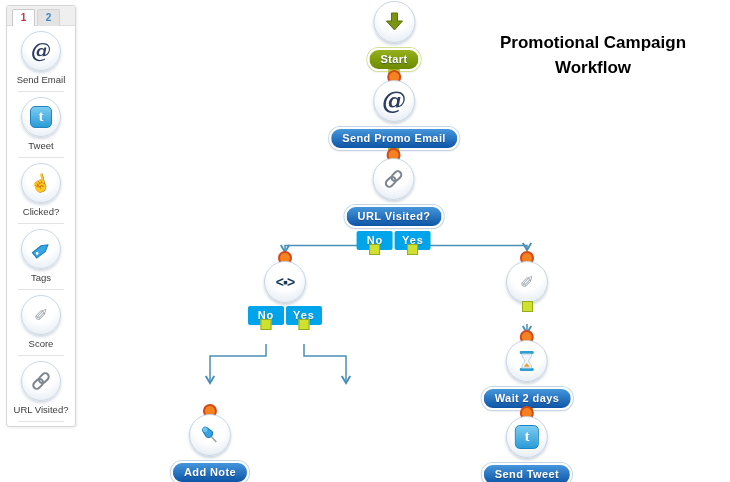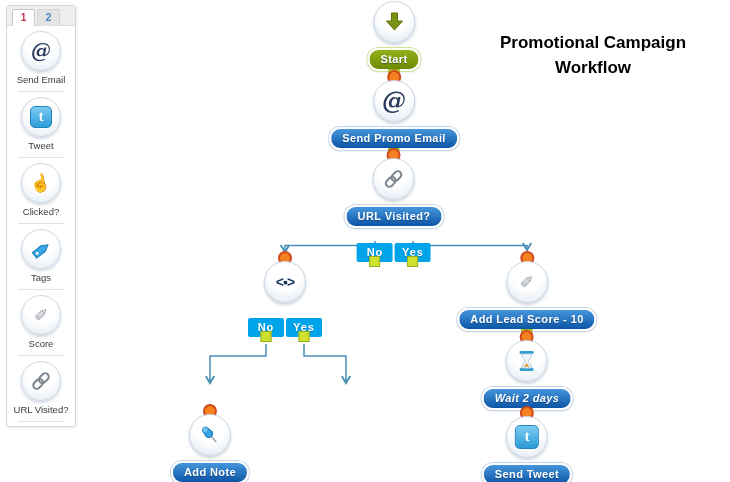--- a/index.html
+++ b/index.html
@@ -43,21 +43,21 @@
        display:flex;align-items:center;justify-content:center;}
   .icon-circle.after-dot{margin-top:-4px;}
   .pill{margin-top:5px;display:inline-block;padding:3px 11px 4px;border-radius:11px;
         background:linear-gradient(#4596dc,#0c55a6);border:2px solid #fdfdfd;
         box-shadow:0 0 0 1px #c2d5e8,0 1px 2px rgba(0,0,0,.18);
         color:#fff;font-size:11px;font-weight:bold;letter-spacing:.4px;white-space:nowrap;
         text-shadow:0 1px 1px rgba(10,40,80,.5);cursor:pointer;}
   .pill.green{background:linear-gradient(#94b01b,#6d8a00);box-shadow:0 0 0 1px #d3df95,0 1px 2px rgba(0,0,0,.18);}
   .port-sq{width:9px;height:9px;background:#cfe02f;border:1px solid #93ad1c;margin-top:-2px;}
   .port-dot{width:10px;height:10px;border-radius:50%;background:#f58220;border:2px solid #d1491c;box-sizing:content-box;}
-  .branch-row{display:flex;gap:2px;margin-top:15px;}
+  .branch-row{display:flex;gap:2px;margin-top:3px;}
   .btn-wrap{position:relative;}
   .branch-btn{width:36px;height:19px;background:#00a4ea;border-radius:2px;color:#fff;
         font-size:11px;font-weight:bold;letter-spacing:1px;text-align:center;line-height:19px;
         text-shadow:0 1px 1px rgba(0,60,100,.4);cursor:pointer;}
   .btn-wrap .port-sq{position:absolute;left:50%;bottom:-5px;transform:translateX(-50%);margin:0;}
 
   .wires{position:absolute;left:0;top:0;z-index:1;}
 
   .wf-title{position:absolute;left:468px;top:30px;width:250px;text-align:center;
         font-size:17px;font-weight:bold;color:#000000;line-height:25px;}
@@ -230,25 +230,24 @@
     <div class="pill">Add Note</div>
     <div class="port-sq"></div>
   </div>
 
 
   <div class="node" style="left:527px;top:251px;">
     <div class="port-dot"></div>
     <div class="icon-circle after-dot">
       <span class="pencil-glyph">✐</span>
     </div>
-    <div class="pill">Add Lead Score - 10</div>
-    <div class="port-sq"></div>
-  </div>
-
-  <div class="node" style="left:527px;top:330px;font-style:italic;">
+    <div class="port-sq"></div>
+  </div>
+
+  <div class="node" style="left:527px;top:330px;">
     <div class="port-dot"></div>
     <div class="icon-circle after-dot">
       <svg width="24" height="24" viewBox="0 0 24 24">
         <rect x="5" y="2" width="14" height="3" rx="1.2" fill="#2e9fd0"></rect>
         <rect x="5" y="19" width="14" height="3" rx="1.2" fill="#2e9fd0"></rect>
         <path d="M7 5 h10 c0 4 -3.2 5.5 -3.2 7 s3.2 3 3.2 7 H7 c0 -4 3.2 -5.5 3.2 -7 S7 9 7 5 z" fill="#eef6fb" stroke="#b9cede" stroke-width="1"></path>
         <path d="M9.2 17.8 h5.6 c-.6 -2.1 -2.8 -2.7 -2.8 -4.2 0 1.5 -2.2 2.1 -2.8 4.2 z" fill="#e0a23e"></path>
       </svg>
     </div>
     <div class="pill">Wait 2 days</div>

